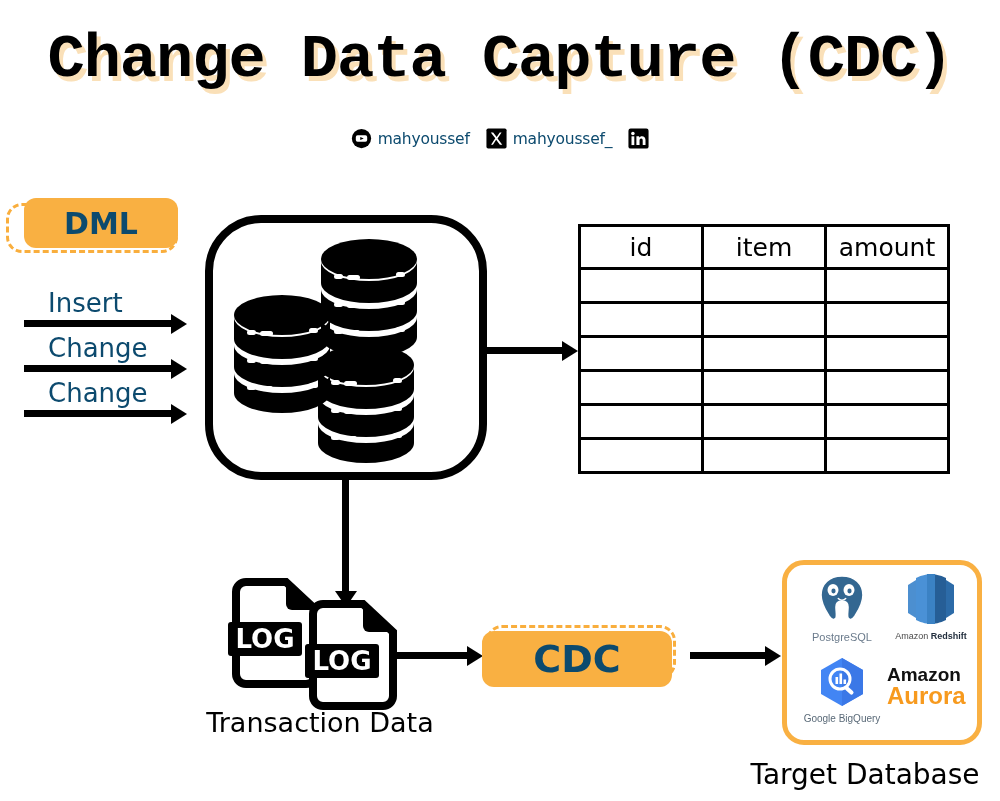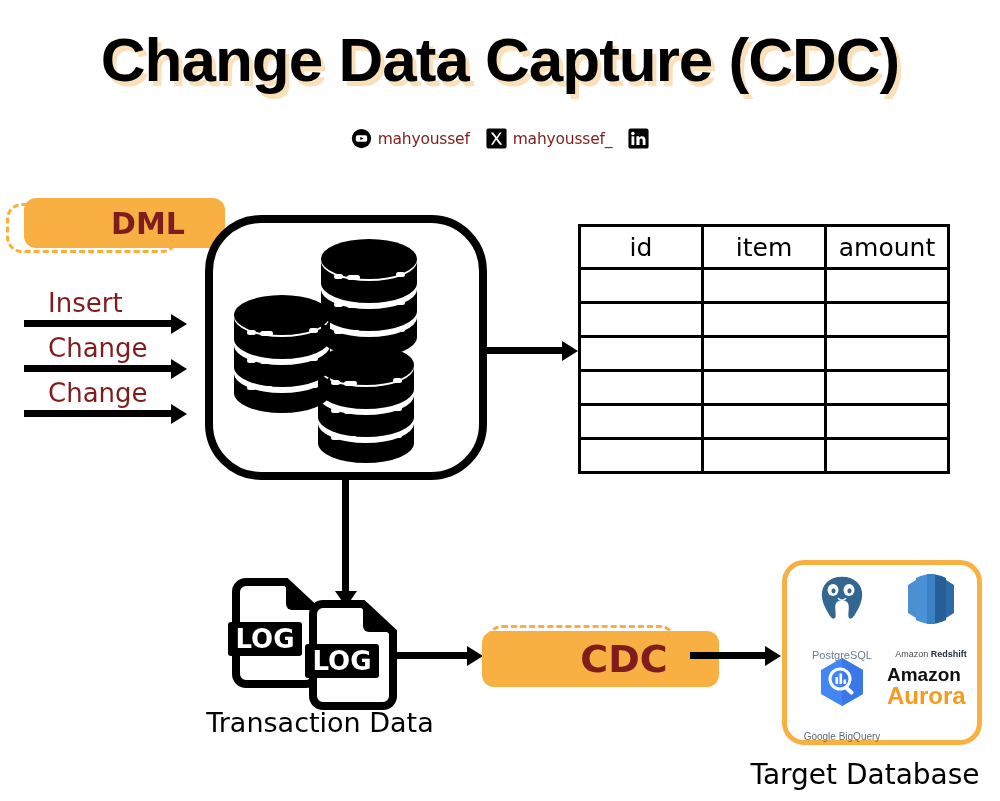--- a/index.html
+++ b/index.html
@@ -4,21 +4,21 @@
 <style>
   html,body{margin:0;padding:0;background:#ffffff;}
   body{width:1000px;height:801px;position:relative;overflow:hidden;
        font-family:"DejaVu Sans","Liberation Sans",sans-serif;}
 
   .abs{position:absolute;}
 
   
   #title{
     left:0;top:24px;width:1000px;text-align:center;
-    font-family:Liberation Sans, sans-serif;
+    font-family:Liberation Mono, monospace;
     font-size:62px;font-weight:700;letter-spacing:-1px;color:#000;
     text-shadow:4px 5px 0 #FAE0B8;
     white-space:nowrap;
   }
 
   
   #social{
     left:0;top:128px;width:1000px;
     display:flex;justify-content:center;align-items:center;gap:16px;
   }
@@ -28,25 +28,25 @@
 
   
   .badge-wrap{position:absolute;}
   .badge-dash{
     position:absolute;left:0;top:0;width:100%;height:100%;
     border:3px dashed #F9AE3D;border-radius:16px;box-sizing:border-box;
   }
   .badge-fill{
     position:absolute;background:#F9B042;border-radius:12px;
     display:flex;align-items:center;justify-content:center;
-    color:#000;font-weight:700;padding-left:47px;
-  }
-
-  
-  .hand{font-family:"DejaVu Sans","Liberation Sans",sans-serif;color:#7f1d1d;}
+    color:#000;font-weight:700;
+  }
+
+  
+  .hand{font-family:"DejaVu Sans","Liberation Sans",sans-serif;color:#0c4a6e;}
 
   
   .harrow{position:absolute;height:7px;background:#000;}
   .harrow:after{
     content:"";position:absolute;right:-15px;top:50%;
     transform:translateY(-50%);
     border-left:16px solid #000;
     border-top:10px solid transparent;
     border-bottom:10px solid transparent;
   }
@@ -82,21 +82,21 @@
 
   
   #target-box{
     left:782px;top:560px;width:200px;height:185px;
     border:5px solid #F9B042;border-radius:22px;box-sizing:border-box;background:#fff;
   }
   #target-label{left:730px;top:758px;width:270px;text-align:center;
     font-size:28px;color:#000;font-weight:500;}
   .logo-cell{position:absolute;display:flex;flex-direction:column;
     align-items:center;justify-content:flex-start;}
-  .logo-cap{font-size:9px;color:#4a4a4a;margin-top:20px;
+  .logo-cap{font-size:9px;color:#4a4a4a;margin-top:2px;
     font-family:"Liberation Sans",sans-serif;white-space:nowrap;}
   .logo-cap b{color:#232F3E;}
   .aurora-txt{font-family:"Liberation Sans",sans-serif;line-height:1.0;text-align:left;}
   .aurora-txt .a1{font-size:19px;font-weight:700;color:#111;display:block;}
   .aurora-txt .a2{font-size:24px;font-weight:700;color:#F79A1E;display:block;}
 </style>
 </head>
 <body>
 
 <div class="abs hand" id="title">Change Data Capture (CDC)</div>

